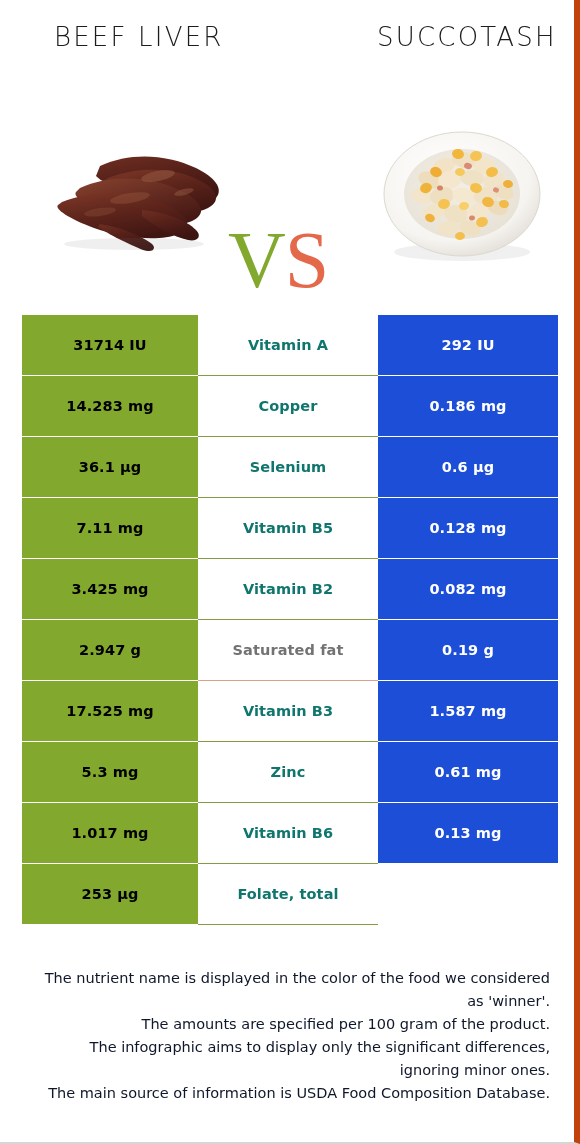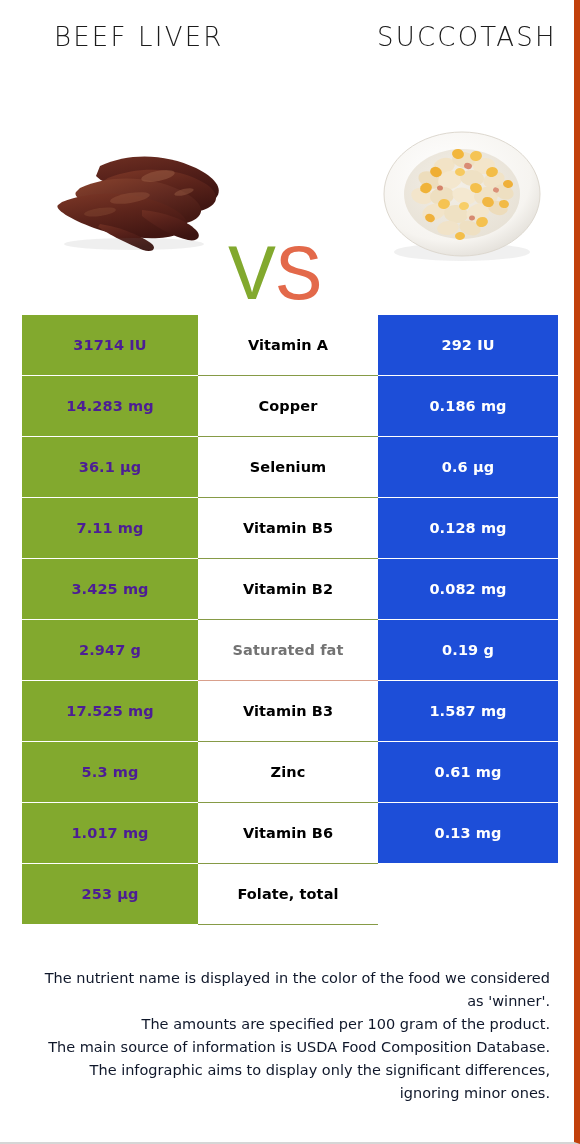--- a/index.html
+++ b/index.html
@@ -39,27 +39,27 @@
 
   
   .hero {
     position:absolute;
     top:92px; left:0; width:580px; height:185px;
   }
 
   
   .vs {
     position:absolute;
-    left:228px; top:140px;
+    left:228px; top:122px;
     width:132px; height:92px;
     font-size:80px;
     font-weight:400;
     letter-spacing:-1px;
     line-height:92px;
-    font-family:Liberation Mono, monospace;
+    font-family:Liberation Serif, serif;
     white-space:nowrap;
   }
   .vs .v { color:#82A92E; }
   .vs .s { color:#E3694A; }
 
   
   .liver-wrap {
     position:absolute;
     left:38px; top:40px;
     width:195px; height:120px;
@@ -91,26 +91,26 @@
     align-items:center;
     justify-content:center;
     font-size:14.5px;
     font-weight:600;
     letter-spacing:0.1px;
     font-family:"DejaVu Sans", sans-serif;
   }
   .cell.left {
     width:176px;
     background:#82A92E;
-    color:#4c1d95;
+    color:#000000;
   }
   .cell.mid {
     width:180px;
     background:#ffffff;
-    color:#000000;
+    color:#0f766e;
     position:relative;
   }
   .cell.mid.loser-label { color:#737373; }
   .cell.right {
     width:180px;
     background:#1d4ed8;
     color:#ffffff;
   }
   
   .trow .cell.mid::after {
@@ -314,17 +314,17 @@
     <div class="trow">
       <div class="cell left">253 µg</div>
       <div class="cell mid">Folate, total</div>
     </div>
 
   </div>
 
   <div class="note">
     <p>The nutrient name is displayed in the color of the food we considered as 'winner'.</p>
     <p>The amounts are specified per 100 gram of the product.</p>
+    <p>The infographic aims to display only the significant differences, ignoring minor ones.</p>
     <p>The main source of information is USDA Food Composition Database.</p>
-    <p>The infographic aims to display only the significant differences, ignoring minor ones.</p>
   </div>
 
 </div>
 
 </body></html>

